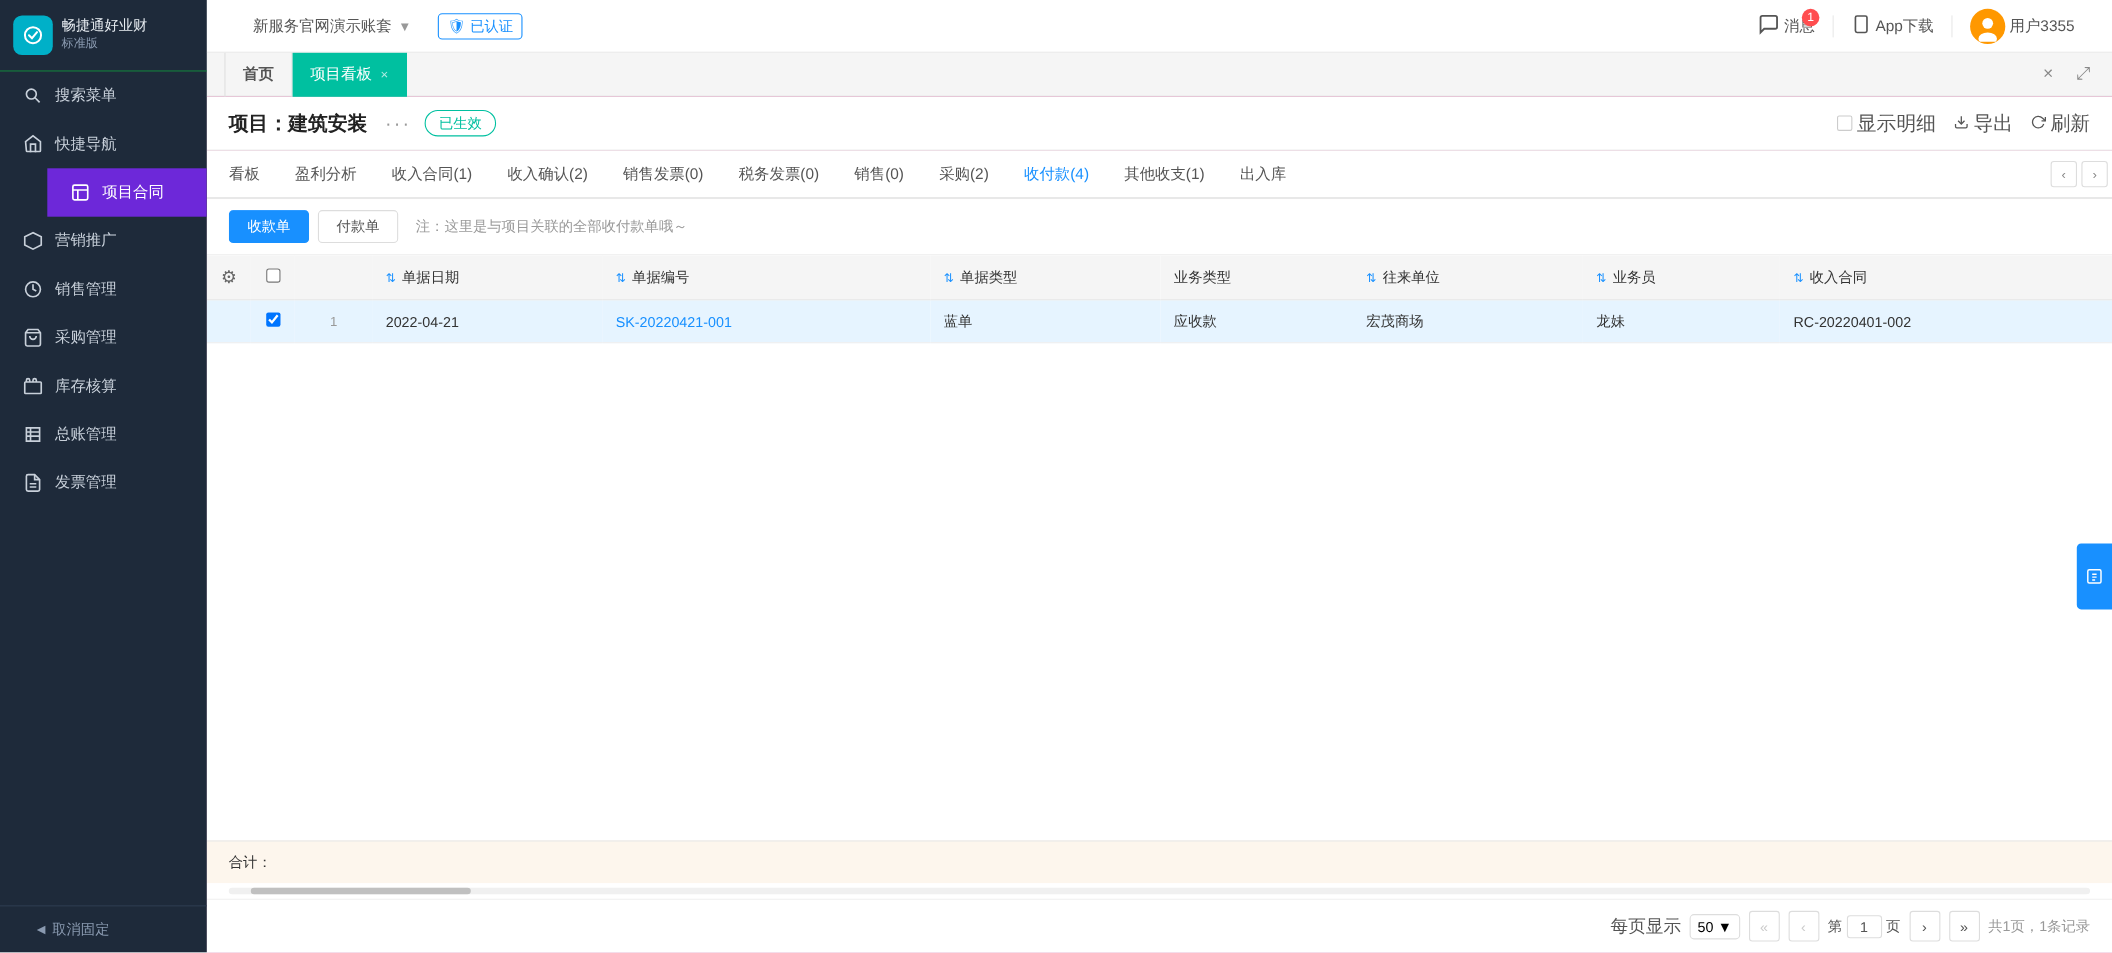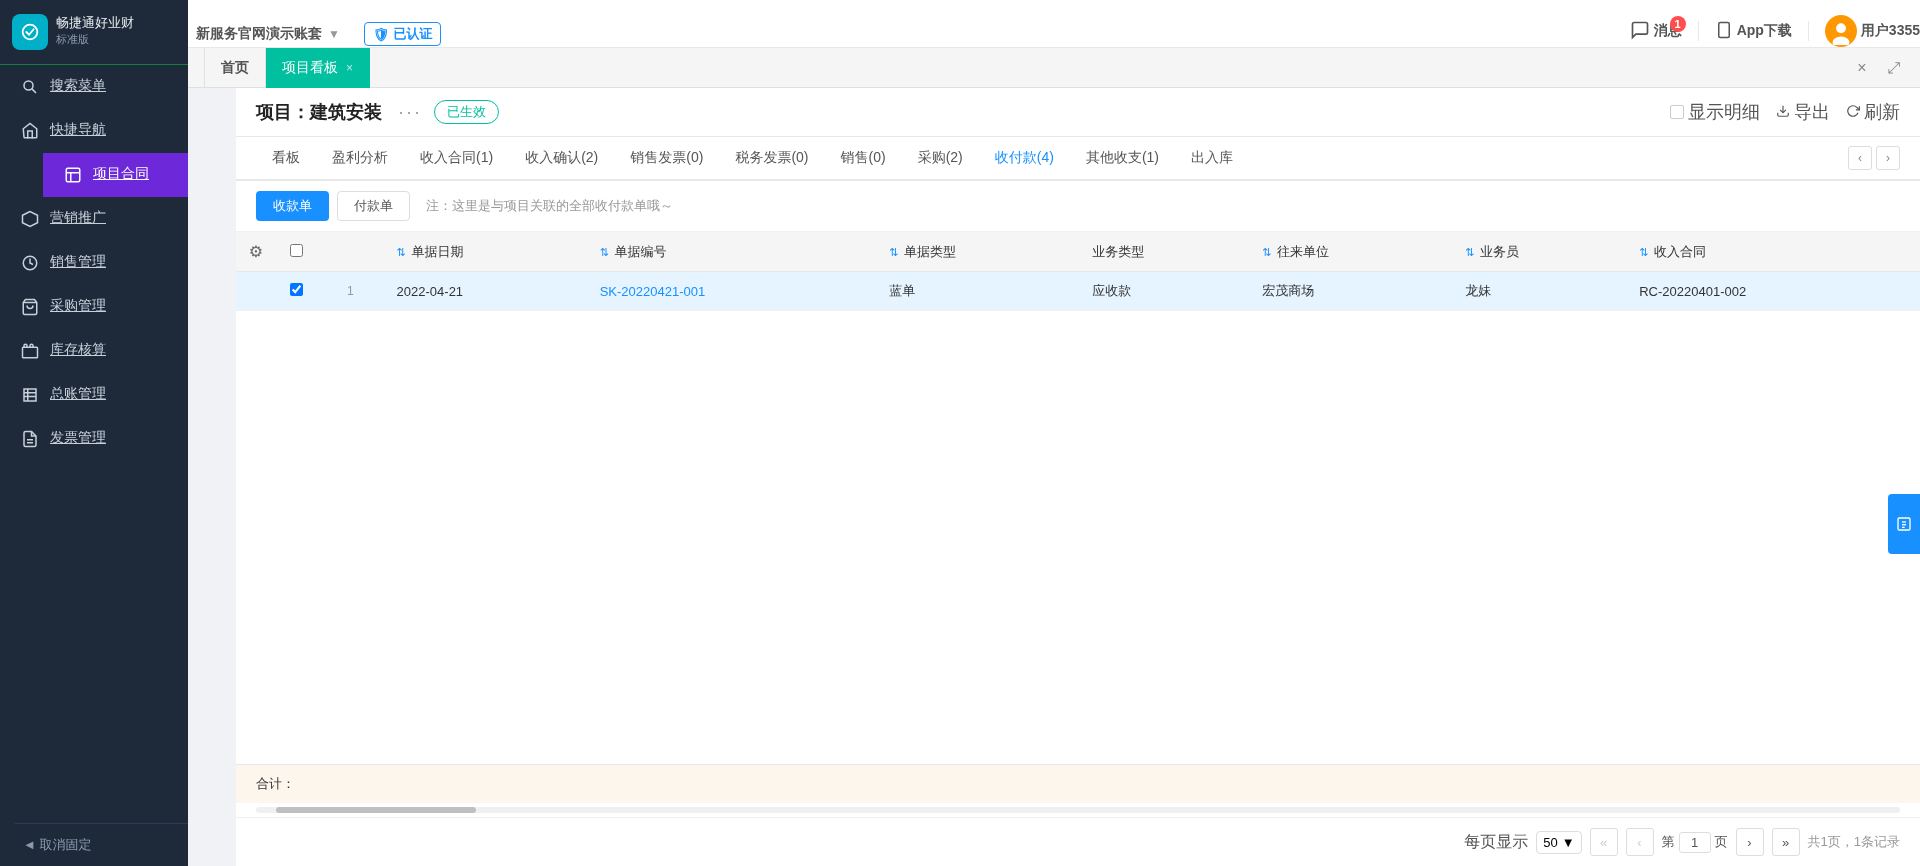--- a/index.html
+++ b/index.html
@@ -33,60 +33,57 @@
       flex-shrink: 0;
     }
     .sidebar-logo svg { width: 22px; height: 22px; }
     .sidebar-title { font-size: 13px; color: #e8edf2; line-height: 1.4; }
     .sidebar-subtitle { font-size: 11px; color: #8a9ab0; }
     .sidebar-scroll { flex: 1; overflow-y: auto; overflow-x: hidden; }
     .sidebar-scroll::-webkit-scrollbar { width: 4px; }
     .sidebar-scroll::-webkit-scrollbar-thumb { background: #3a4d60; border-radius: 2px; }
     .sidebar-nav-item {
       display: flex;
-      align-items: flex-start;
+      align-items: center;
       padding: 12px 20px;
       cursor: pointer;
       color: #c8d0da;
       transition: background 0.15s;
-      text-decoration: underline;
     }
     .sidebar-nav-item.active { background: #6d28d9; color: #fff; margin-left: 43px; }
     .sidebar-nav-item .nav-icon { width: 20px; height: 20px; margin-right: 10px; display: flex; align-items: center; justify-content: center; flex-shrink: 0; }
     .sidebar-nav-item .nav-label { font-size: 14px; }
     .sidebar-footer {
-      padding: 12px 8px;
+      padding: 12px 31px;
       border-top: 1px solid #2d3d50;
       color: #8a9ab0;
       font-size: 13px;
       display: flex;
       align-items: center;
       cursor: pointer;
-      margin-left: 15px;
     }
 
     
     .main {
       flex: 1;
       display: flex;
       flex-direction: column;
       height: 100%;
       overflow: hidden;
     }
 
     
     .topbar {
       background: #fff;
       height: 48px;
       display: flex;
-      align-items: flex-end;
-      padding: 0 0;
+      align-items: center;
+      padding: 0 34px;
       border-bottom: 1px solid #e8e8e8;
       flex-shrink: 0;
-      font-weight: bold;
     }
     .topbar-left {
       display: flex;
       align-items: center;
       flex: 1;
     }
     .account-selector {
       display: flex;
       align-items: center;
       color: #555;
@@ -197,21 +194,20 @@
       font-size: 16px;
     }
 
     
     .content {
       flex: 1;
       display: flex;
       flex-direction: column;
       background: #ec4899;
       overflow: hidden;
-      margin-left: 48px;
     }
 
     
     .project-header {
       background: #fff;
       padding: 12px 20px;
       display: flex;
       align-items: center;
       border-bottom: 1px solid #e8e8e8;
       flex-shrink: 0;
@@ -250,21 +246,21 @@
       cursor: pointer;
       font-size: 18px;
     }
     .proj-checkbox { width: 14px; height: 14px; border: 1px solid #ccc; border-radius: 2px; display: inline-block; }
 
     
     .sub-tabs {
       background: #fff;
       display: flex;
       align-items: center;
-      padding: 0 20px;
+      padding: 0 4px;
       border-bottom: 2px solid #e8e8e8;
       flex-shrink: 0;
       overflow-x: auto;
     }
     .sub-tab {
       padding: 12px 16px;
       font-size: 14px;
       color: #555;
       cursor: pointer;
       white-space: nowrap;

